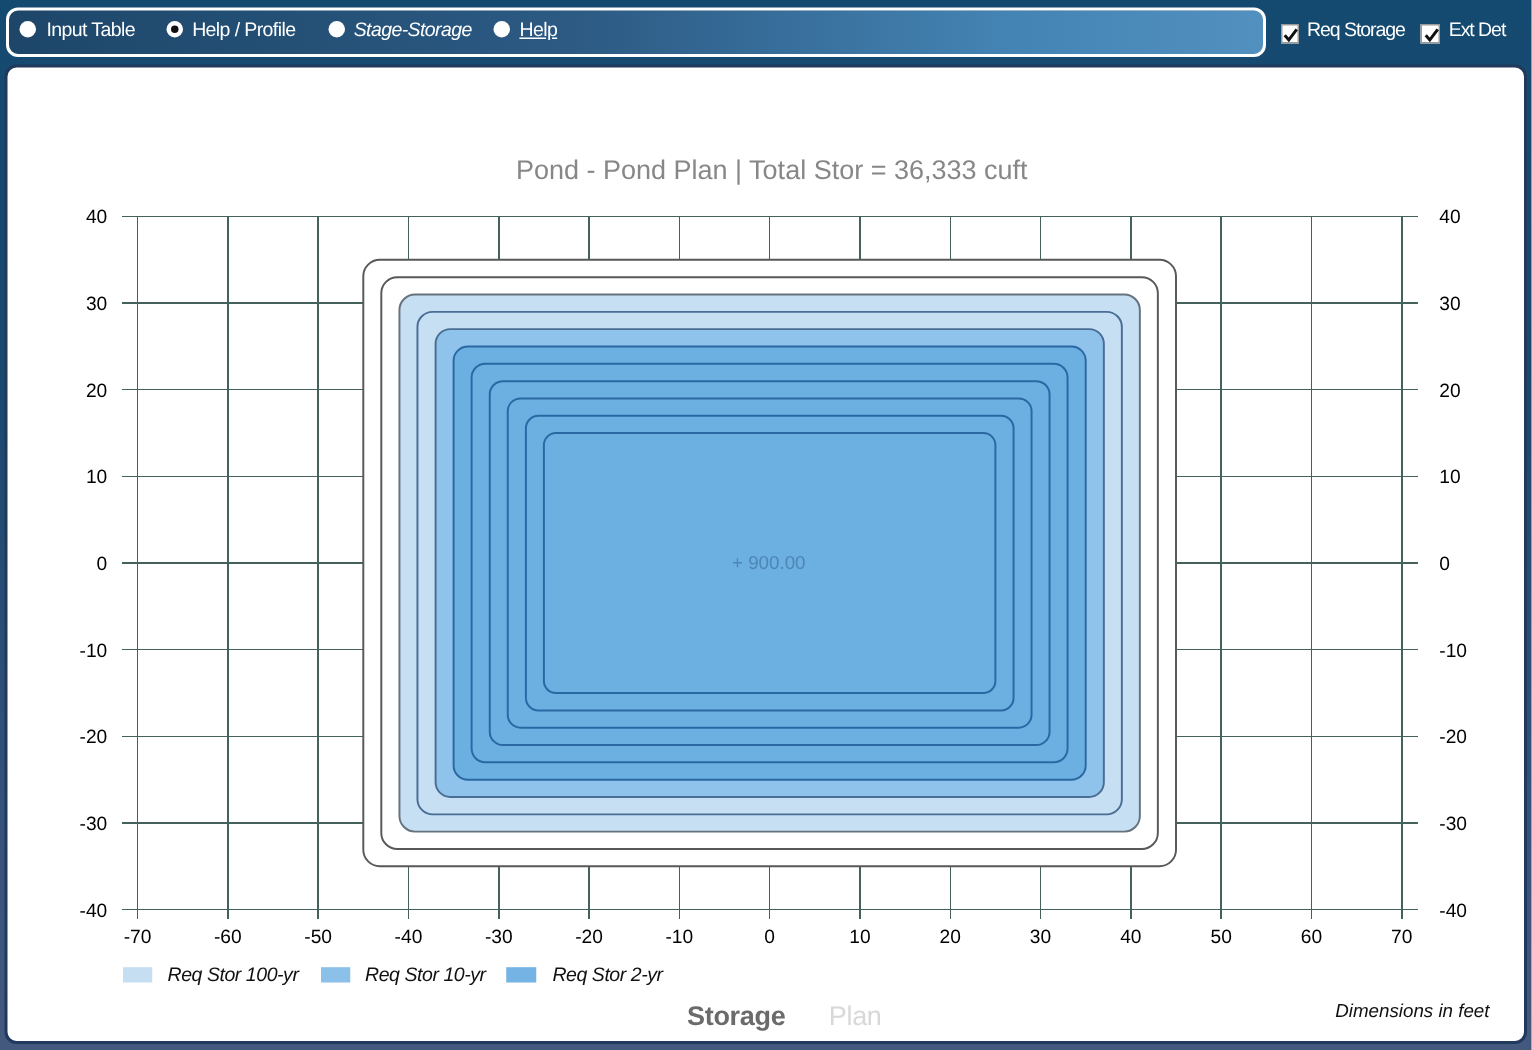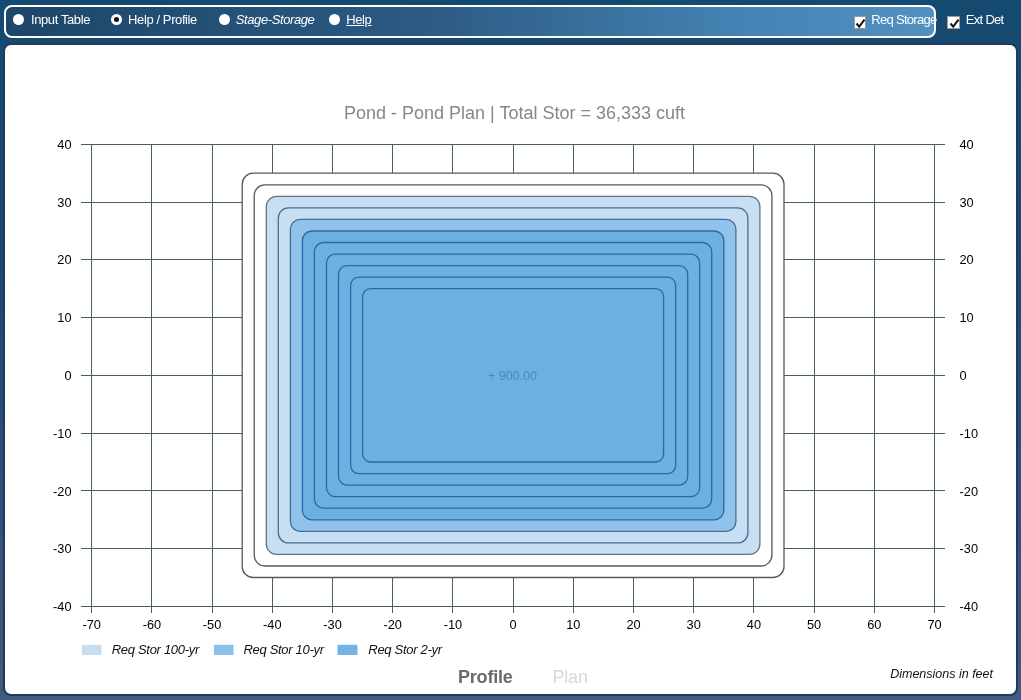--- a/index.html
+++ b/index.html
@@ -1,19 +1,19 @@
 <!DOCTYPE html>
 <html><head>
 <meta charset="utf-8">
 <style>
   * { margin:0; padding:0; box-sizing:border-box; }
   html,body { width:1021px; height:700px; overflow:hidden;
     font-family:"Liberation Sans", sans-serif; }
   body { background:linear-gradient(180deg,#154a70 0%,#19486d 35%,#33517a 75%,#44597e 100%); position:relative; }
-  .navbar { position:absolute; left:4px; top:4.5px; width:932px; height:33px;
+  .navbar { position:absolute; left:4px; top:4.5px; width:840px; height:33px;
     border:2px solid #fff; border-radius:8px;
     background:linear-gradient(90deg,#1d4669 0%,#2c5a83 45%,#4484b4 80%,#5190bf 100%);text-align:right; }
   .nav-item { position:absolute; top:0; height:29px; color:#fff; font-size:13px; letter-spacing:-0.4px; }
   .radio { position:absolute; width:11px; height:11px; background:#fff; border-radius:50%; top:7.8px; }
   .radio .dot { position:absolute; left:3px; top:3px; width:5px; height:5px; background:#111; border-radius:50%; }
   .nav-label { position:absolute; top:5.8px; white-space:nowrap; }
   .cbox { position:absolute; top:9.5px; width:12.5px; height:12.5px; background:#fff; border:1px solid #9a9a9a; }
   .cbox svg { position:absolute; left:0.5px; top:0.5px; }
   .panel { position:absolute; left:3px; top:42.5px; width:1014.5px; height:653px;
     background:#fff; border:2.5px solid #22395e; border-radius:8px; }
@@ -173,17 +173,17 @@
       <rect x="214" y="644.8" width="19.5" height="10.2" fill="#8bc0e9"></rect>
 <text x="243.4" y="654.3" font-size="13" fill="#111" class="legend-label" letter-spacing="-0.3">Req Stor 10-yr</text>
     </g>
 
 <g>
       <rect x="337.5" y="644.8" width="20" height="10.2" fill="#74b3e4"></rect>
 <text x="368.3" y="654.3" font-size="13" fill="#111" class="legend-label" letter-spacing="-0.3">Req Stor 2-yr</text>
     </g>
 </svg>
 
-<div class="profile-tab">Profile</div>
+<div class="profile-tab">Storage</div>
 
 <div class="plan-tab">Plan</div>
 
 <div class="dims">Dimensions in feet</div>
 
 </body></html>

